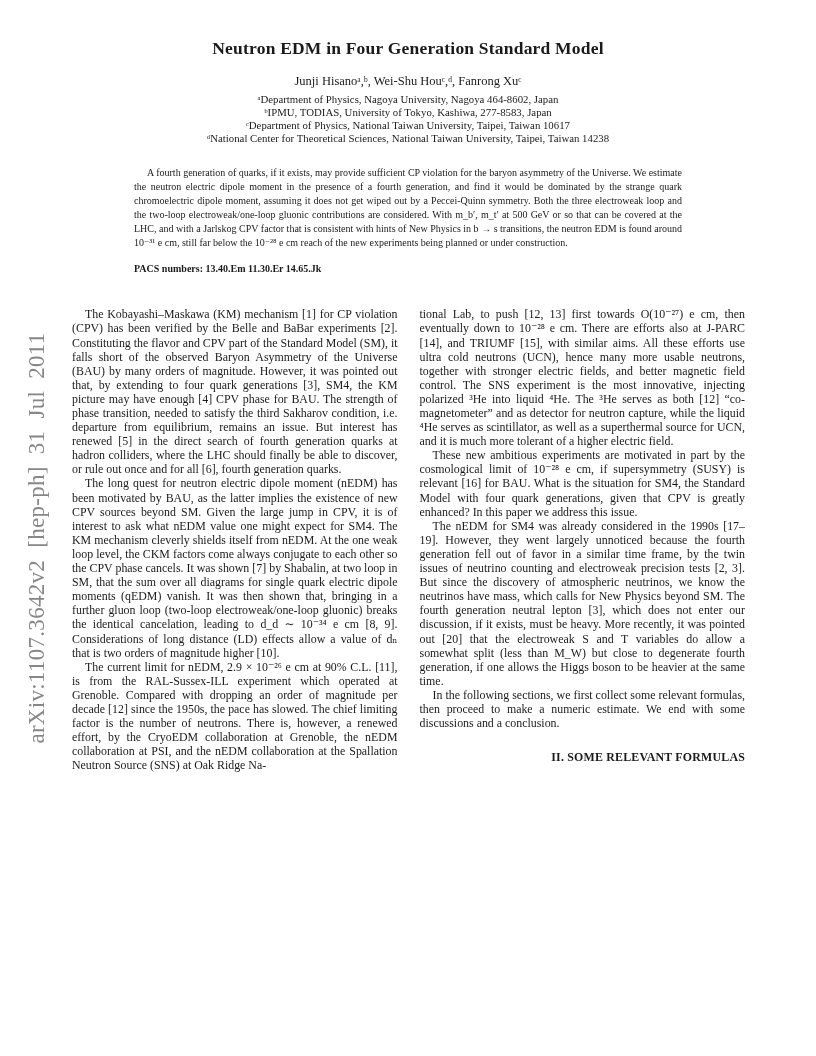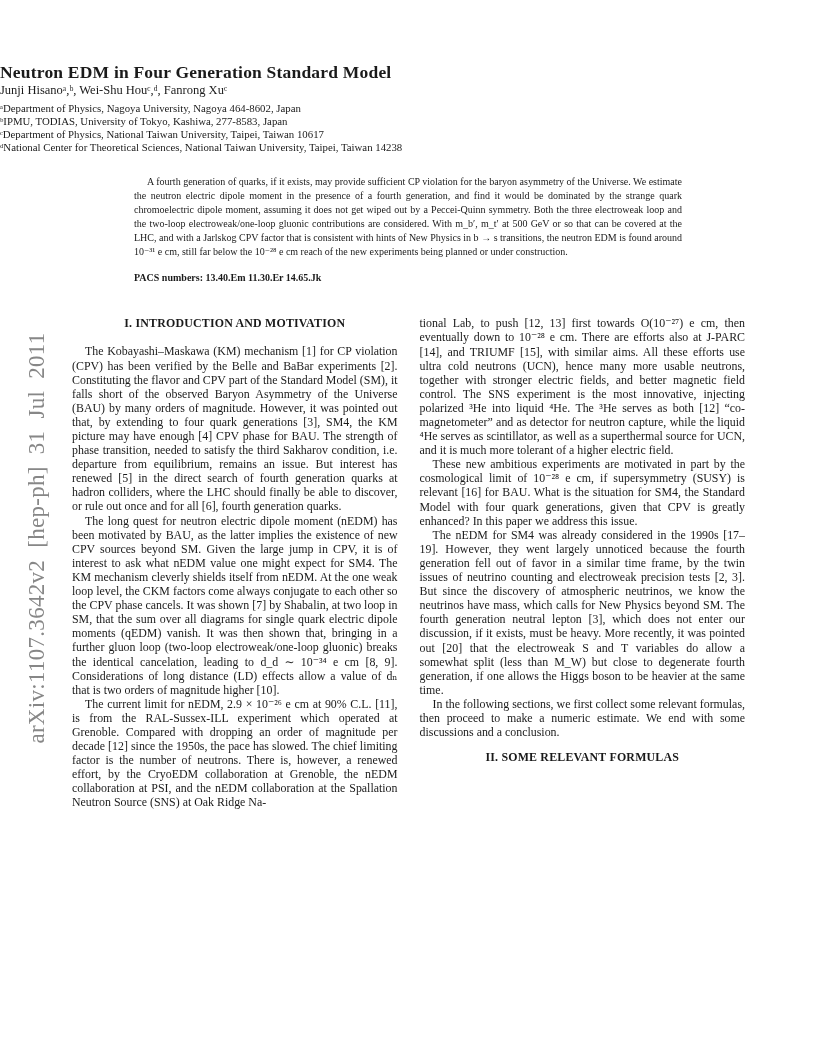--- a/index.html
+++ b/index.html
@@ -18,23 +18,23 @@
     position: absolute;
     top: 538px;
     left: 37px;
     transform: translate(-50%, -50%) rotate(-90deg);
     white-space: nowrap;
     font-size: 23px;
     color: #878787;
     word-spacing: 6px;
     letter-spacing: 0.3px;
   }
-  .header { text-align: left; padding-top: 62px; }
+  .header { text-align: center; padding-top: 38px; }
   .title { font-size: 17.5px; font-weight: bold; letter-spacing: 0.2px; }
-  .authors { font-size: 12.5px; }
+  .authors { margin-top: 15px; font-size: 12.5px; }
   .affils { margin-top: 4px; font-size: 10.8px; line-height: 13px; }
   .abstract {
     width: 548px;
     margin: 21px auto 0;
     text-align: justify;
     font-size: 10px;
     line-height: 13.9px;
   }
   .abstract .abs-text { text-indent: 13px; }
   .pacs { margin-top: 13px; font-weight: bold; }
@@ -53,21 +53,21 @@
   }
   .col p { text-indent: 13px; margin: 0; }
   .col p.noindent { text-indent: 0; }
   h2.sec {
     text-align: center;
     font-weight: bold;
     font-size: 11.9px;
     margin: 0 0 14px 0;
     letter-spacing: 0.2px;
   }
-  h2.sec.mid { margin-top: 11px; margin-bottom: 18px; }
+  h2.sec.mid { margin-top: 20px; margin-bottom: 18px; text-align: right; }
 </style>
 </head>
 <body>
 
 <div class="page">
 
   <div class="arxiv-banner">arXiv:1107.3642v2 [hep-ph] 31 Jul 2011</div>
 
   <div class="header">
     <div class="title">Neutron EDM in Four Generation Standard Model</div>
@@ -84,21 +84,20 @@
     <p class="abs-text">A fourth generation of quarks, if it exists, may provide sufficient CP violation for the baryon asymmetry of the Universe. We estimate the neutron electric dipole moment in the presence of a fourth generation, and find it would be dominated by the strange quark chromoelectric dipole moment, assuming it does not get wiped out by a Peccei-Quinn symmetry. Both the three electroweak loop and the two-loop electroweak/one-loop gluonic contributions are considered. With m_b′, m_t′ at 500 GeV or so that can be covered at the LHC, and with a Jarlskog CPV factor that is consistent with hints of New Physics in b → s transitions, the neutron EDM is found around 10⁻³¹ e cm, still far below the 10⁻²⁸ e cm reach of the new experiments being planned or under construction.</p>
     <p class="pacs">
       <span class="pacs-label">PACS numbers:</span>
       <span>13.40.Em 11.30.Er 14.65.Jk</span>
     </p>
   </div>
 
   <div class="columns">
 
     <div class="col">
-      <h2 class="sec">I. INTRODUCTION AND MOTIVATION</h2>
       <p>The Kobayashi–Maskawa (KM) mechanism [1] for CP violation (CPV) has been verified by the Belle and BaBar experiments [2]. Constituting the flavor and CPV part of the Standard Model (SM), it falls short of the observed Baryon Asymmetry of the Universe (BAU) by many orders of magnitude. However, it was pointed out that, by extending to four quark generations [3], SM4, the KM picture may have enough [4] CPV phase for BAU. The strength of phase transition, needed to satisfy the third Sakharov condition, i.e. departure from equilibrium, remains an issue. But interest has renewed [5] in the direct search of fourth generation quarks at hadron colliders, where the LHC should finally be able to discover, or rule out once and for all [6], fourth generation quarks.</p>
       <p>The long quest for neutron electric dipole moment (nEDM) has been motivated by BAU, as the latter implies the existence of new CPV sources beyond SM. Given the large jump in CPV, it is of interest to ask what nEDM value one might expect for SM4. The KM mechanism cleverly shields itself from nEDM. At the one weak loop level, the CKM factors come always conjugate to each other so the CPV phase cancels. It was shown [7] by Shabalin, at two loop in SM, that the sum over all diagrams for single quark electric dipole moments (qEDM) vanish. It was then shown that, bringing in a further gluon loop (two-loop electroweak/one-loop gluonic) breaks the identical cancelation, leading to d_d ∼ 10⁻³⁴ e cm [8, 9]. Considerations of long distance (LD) effects allow a value of dₙ that is two orders of magnitude higher [10].</p>
       <p>The current limit for nEDM, 2.9 × 10⁻²⁶ e cm at 90% C.L. [11], is from the RAL-Sussex-ILL experiment which operated at Grenoble. Compared with dropping an order of magnitude per decade [12] since the 1950s, the pace has slowed. The chief limiting factor is the number of neutrons. There is, however, a renewed effort, by the CryoEDM collaboration at Grenoble, the nEDM collaboration at PSI, and the nEDM collaboration at the Spallation Neutron Source (SNS) at Oak Ridge Na-</p>
     </div>
 
     <div class="col">
       <p class="noindent">tional Lab, to push [12, 13] first towards O(10⁻²⁷) e cm, then eventually down to 10⁻²⁸ e cm. There are efforts also at J-PARC [14], and TRIUMF [15], with similar aims. All these efforts use ultra cold neutrons (UCN), hence many more usable neutrons, together with stronger electric fields, and better magnetic field control. The SNS experiment is the most innovative, injecting polarized ³He into liquid ⁴He. The ³He serves as both [12] “co-magnetometer” and as detector for neutron capture, while the liquid ⁴He serves as scintillator, as well as a superthermal source for UCN, and it is much more tolerant of a higher electric field.</p>
       <p>These new ambitious experiments are motivated in part by the cosmological limit of 10⁻²⁸ e cm, if supersymmetry (SUSY) is relevant [16] for BAU. What is the situation for SM4, the Standard Model with four quark generations, given that CPV is greatly enhanced? In this paper we address this issue.</p>
       <p>The nEDM for SM4 was already considered in the 1990s [17–19]. However, they went largely unnoticed because the fourth generation fell out of favor in a similar time frame, by the twin issues of neutrino counting and electroweak precision tests [2, 3]. But since the discovery of atmospheric neutrinos, we know the neutrinos have mass, which calls for New Physics beyond SM. The fourth generation neutral lepton [3], which does not enter our discussion, if it exists, must be heavy. More recently, it was pointed out [20] that the electroweak S and T variables do allow a somewhat split (less than M_W) but close to degenerate fourth generation, if one allows the Higgs boson to be heavier at the same time.</p>
       <p>In the following sections, we first collect some relevant formulas, then proceed to make a numeric estimate. We end with some discussions and a conclusion.</p>

